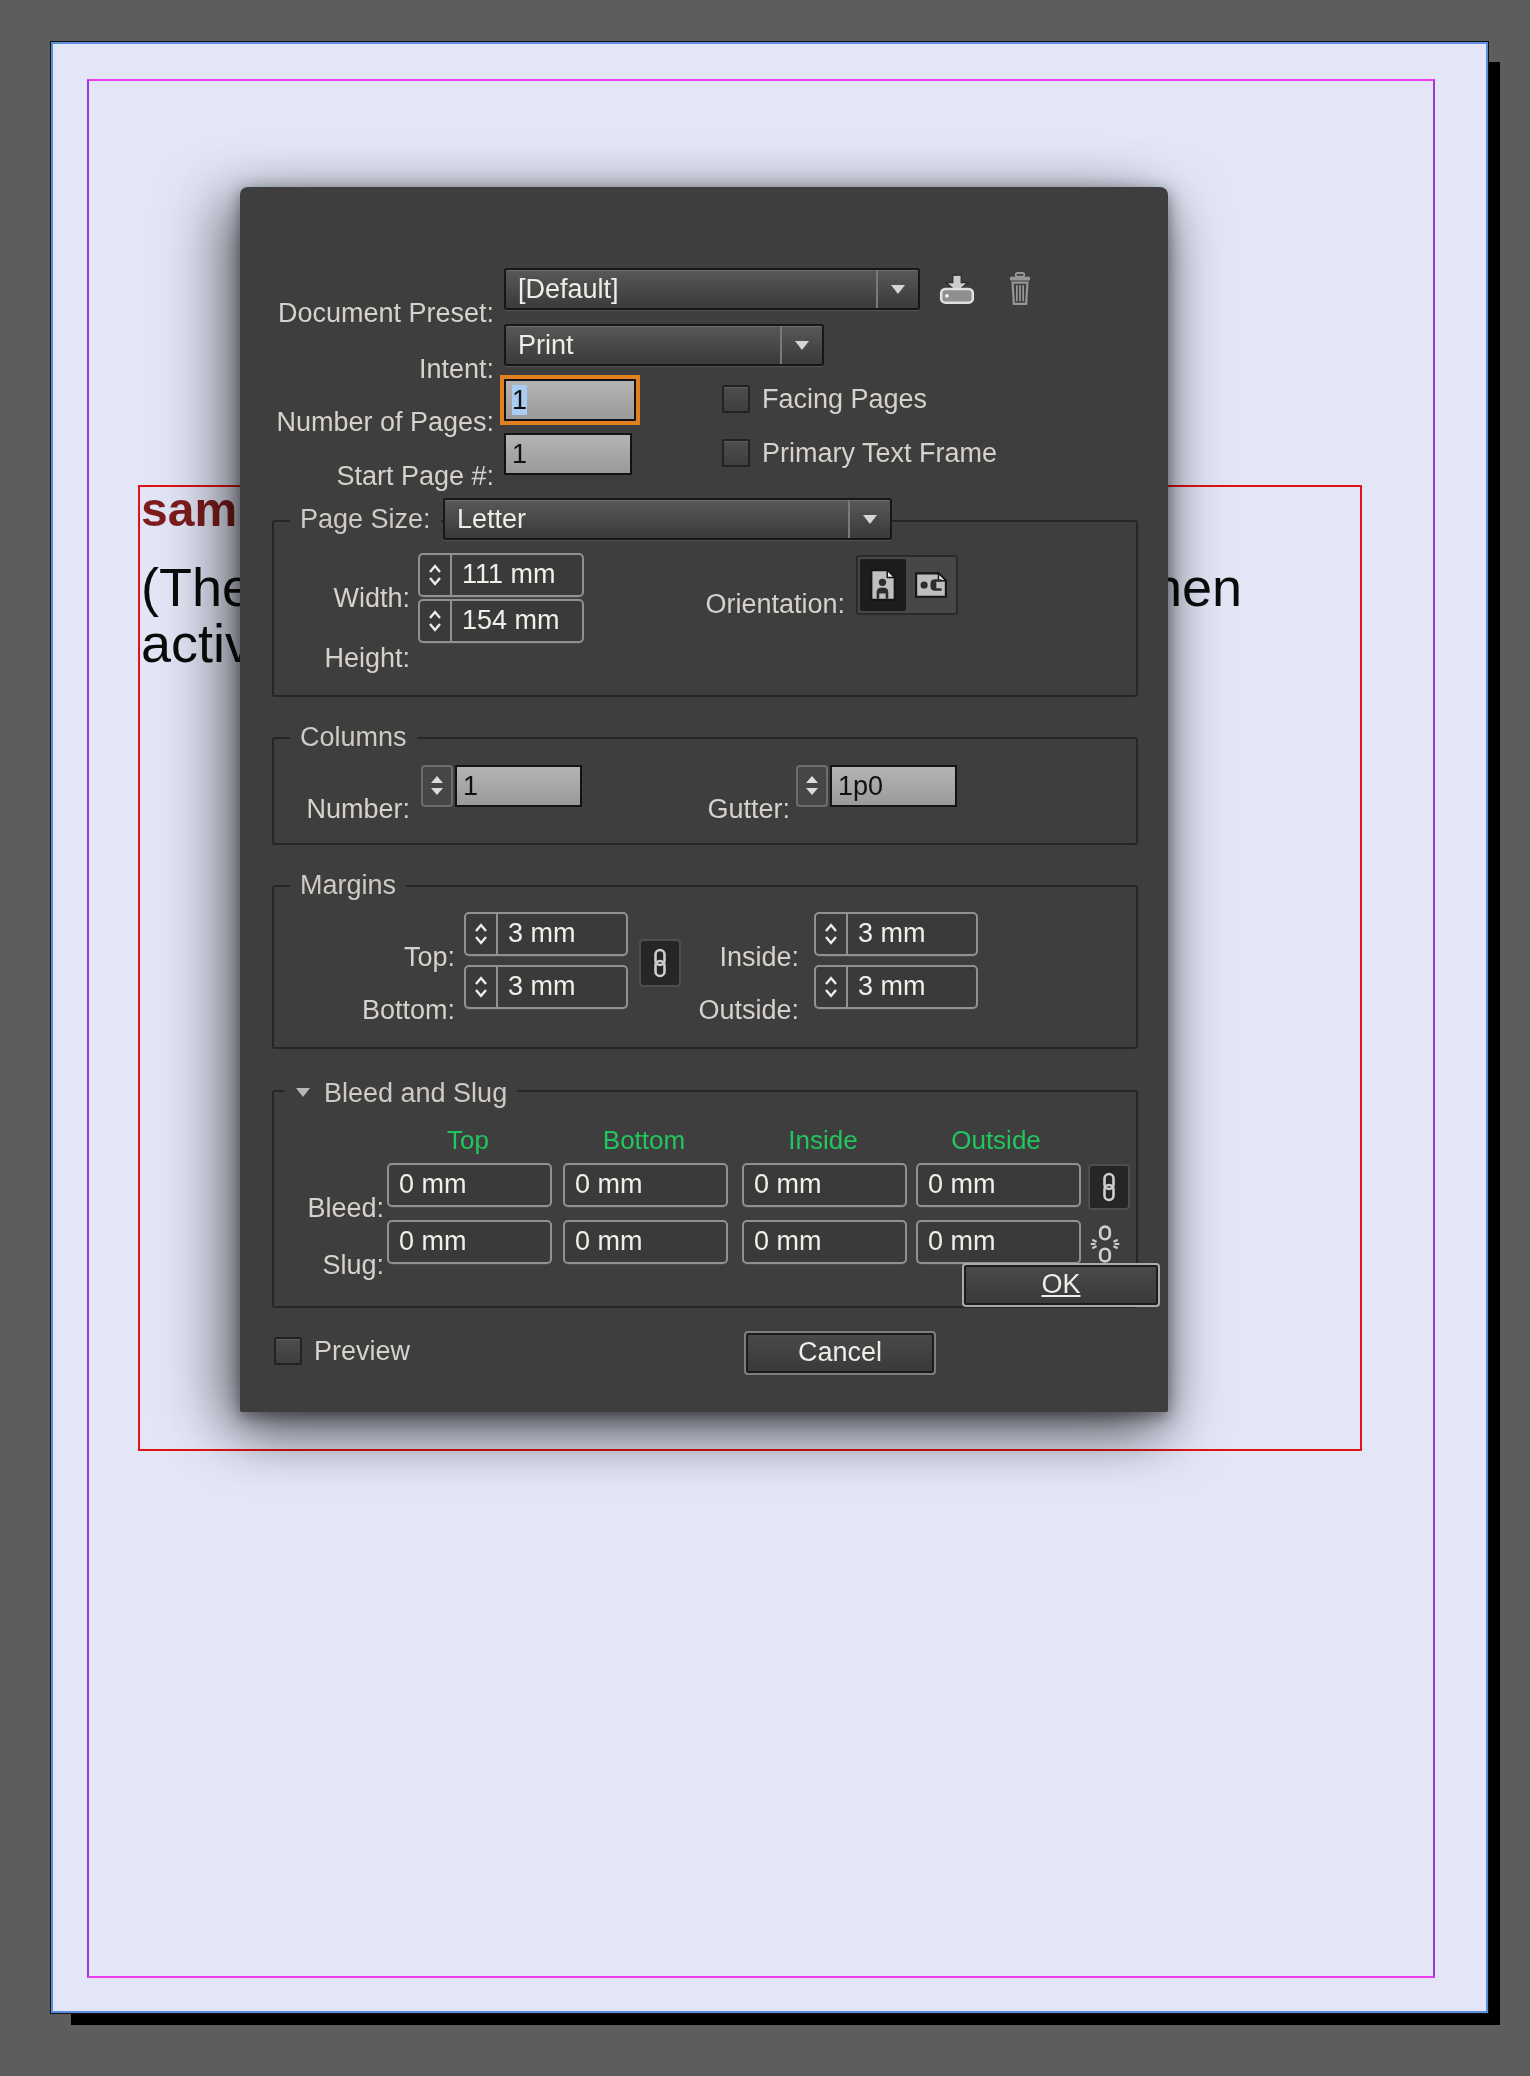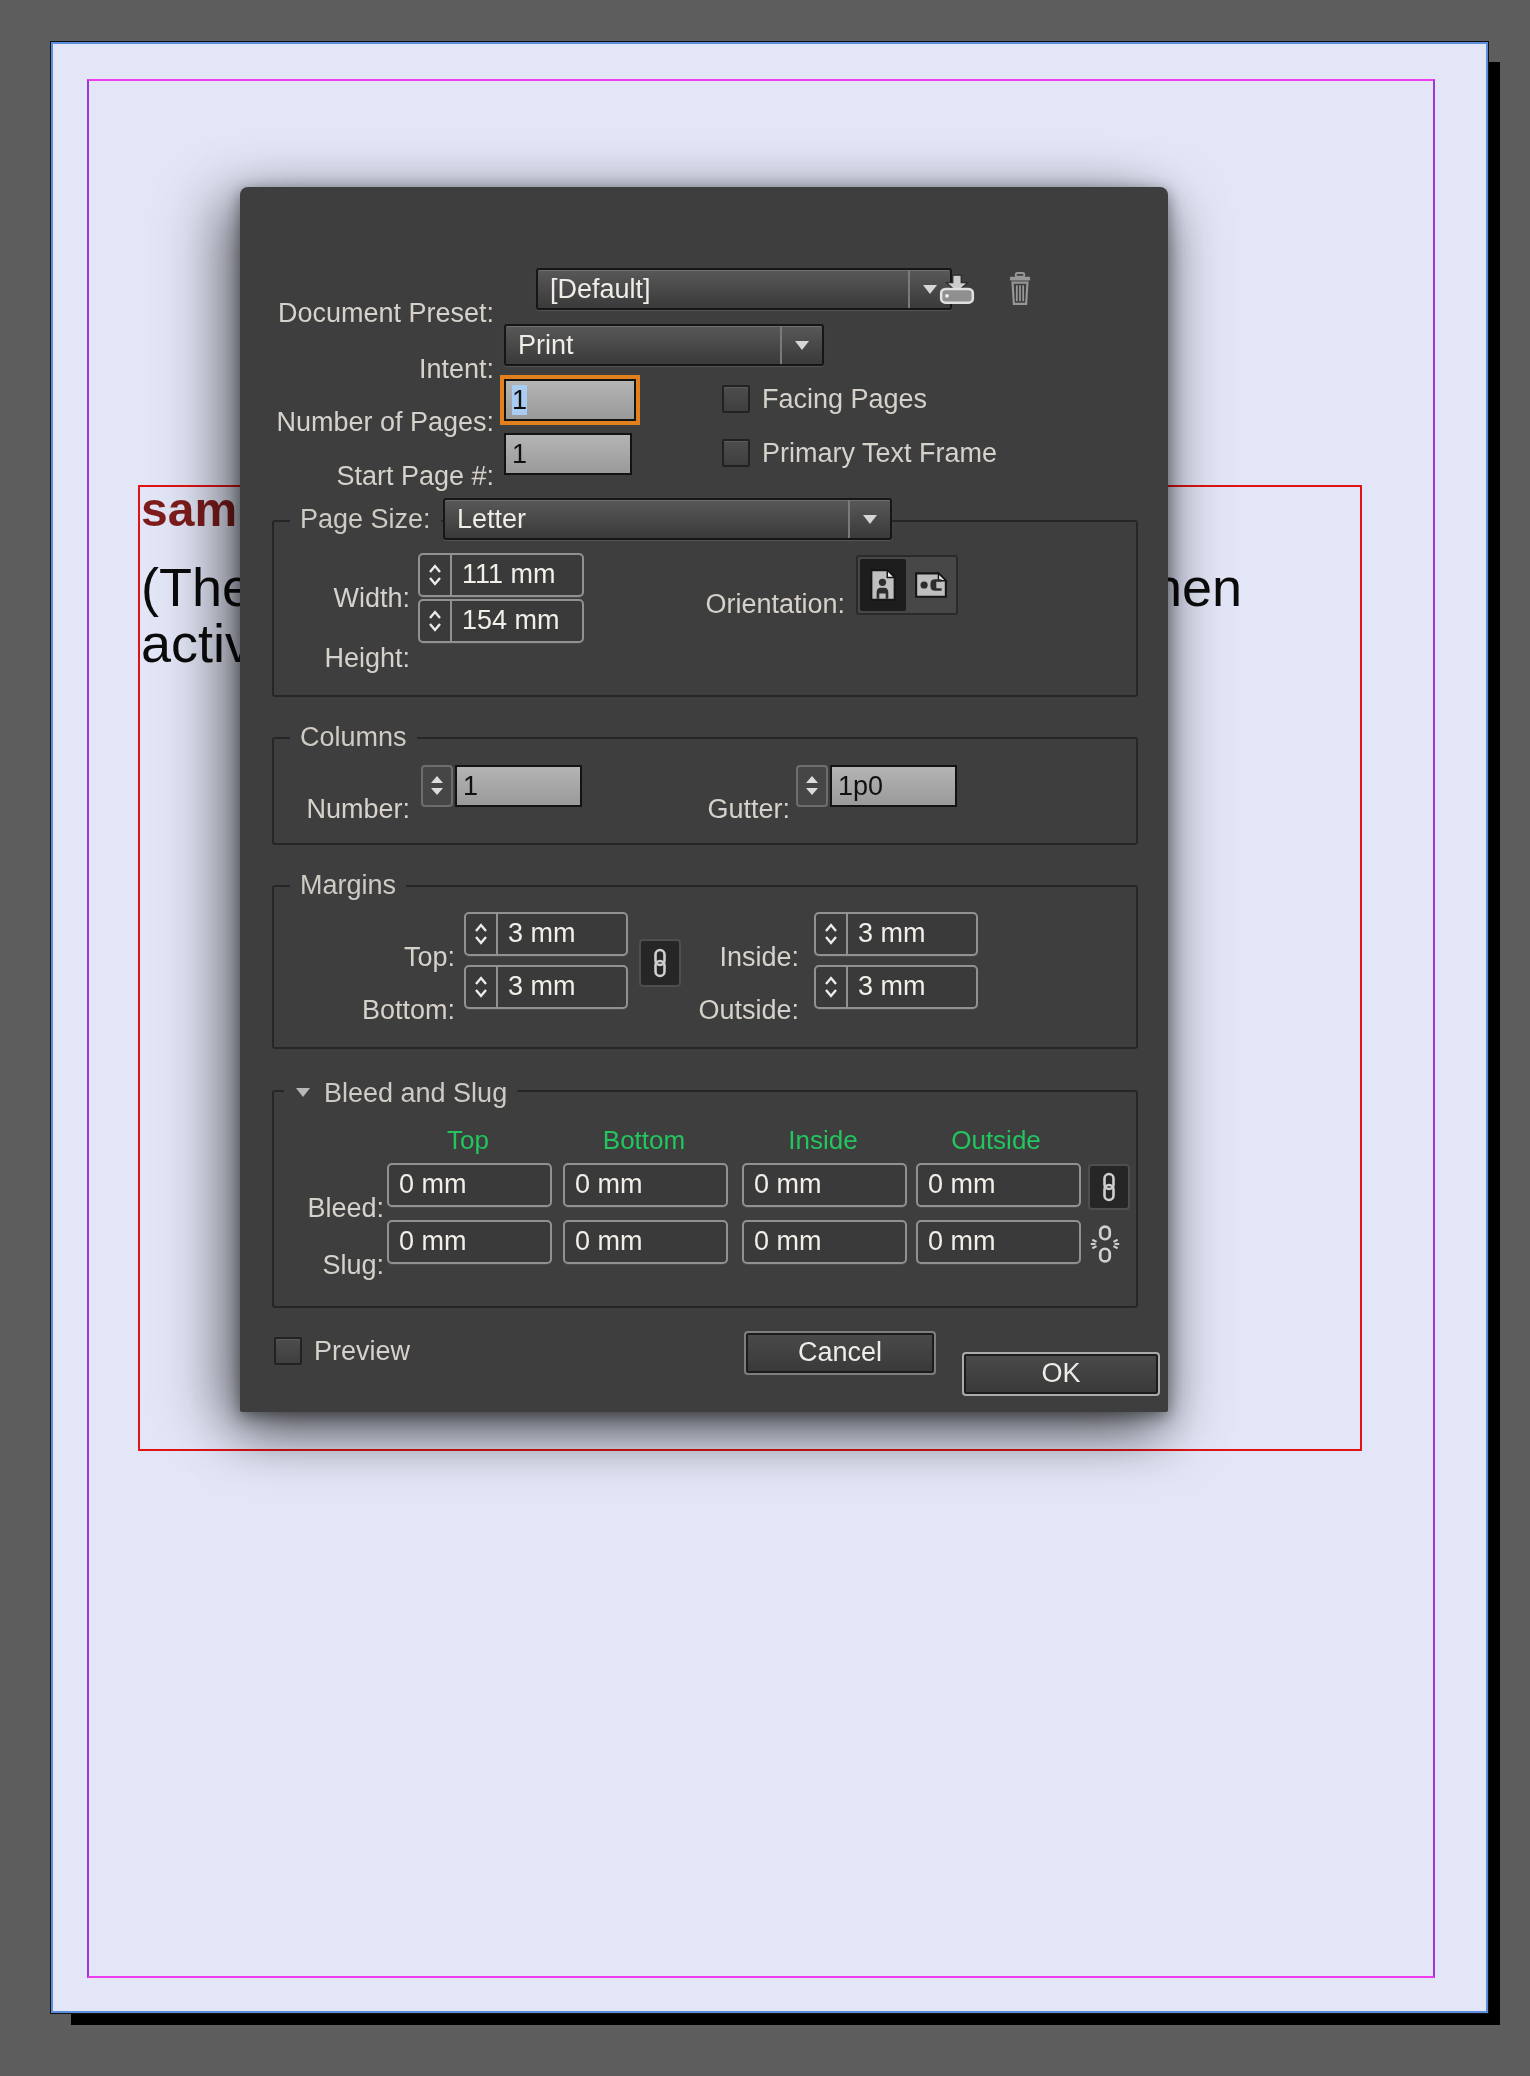--- a/index.html
+++ b/index.html
@@ -185,21 +185,21 @@
   <div class="text-frame"></div>
   <div class="doc-heading">sam</div>
   <div class="doc-body" style="left:88px;top:514px;">(The</div>
   <div class="doc-body" style="left:1060px;top:514px;">when</div>
   <div class="doc-body" style="left:88px;top:570px;">activ</div>
 </div>
 
 <div class="dlg">
 
   <div class="lbl" style="left:0;width:254px;top:81px;">Document Preset:</div>
-  <div class="dd" style="left:264px;top:81px;width:416px;margin-left:32px;">
+  <div class="dd" style="left:264px;top:81px;width:416px;">
     <span>[Default]</span>
     <span class="arr">
       <svg class="icon" width="16" height="11">
           <use href="#sym-dd"></use>
         </svg>
       </span>
   </div>
   <div style="position:absolute;left:698px;top:86px;">
     <svg class="icon" width="38" height="34">
         <use href="#sym-save"></use>
@@ -388,14 +388,14 @@
   </div>
   <div style="position:absolute;left:850px;top:1038px;">
     <svg class="icon" width="30" height="38">
         <use href="#sym-broken"></use>
       </svg>
   </div>
 
   <div class="checkbox" style="left:34px;top:1150px;"></div>
   <div class="cb-label" style="left:74px;top:1149px;">Preview</div>
   <div class="btn" style="left:504px;top:1144px;width:188px;">Cancel</div>
-  <div class="btn default" style="left:722px;top:1165px;width:194px;">OK</div>
+  <div class="btn default" style="left:722px;top:1076px;width:194px;text-decoration:underline;">OK</div>
 </div>
 
 </body></html>

